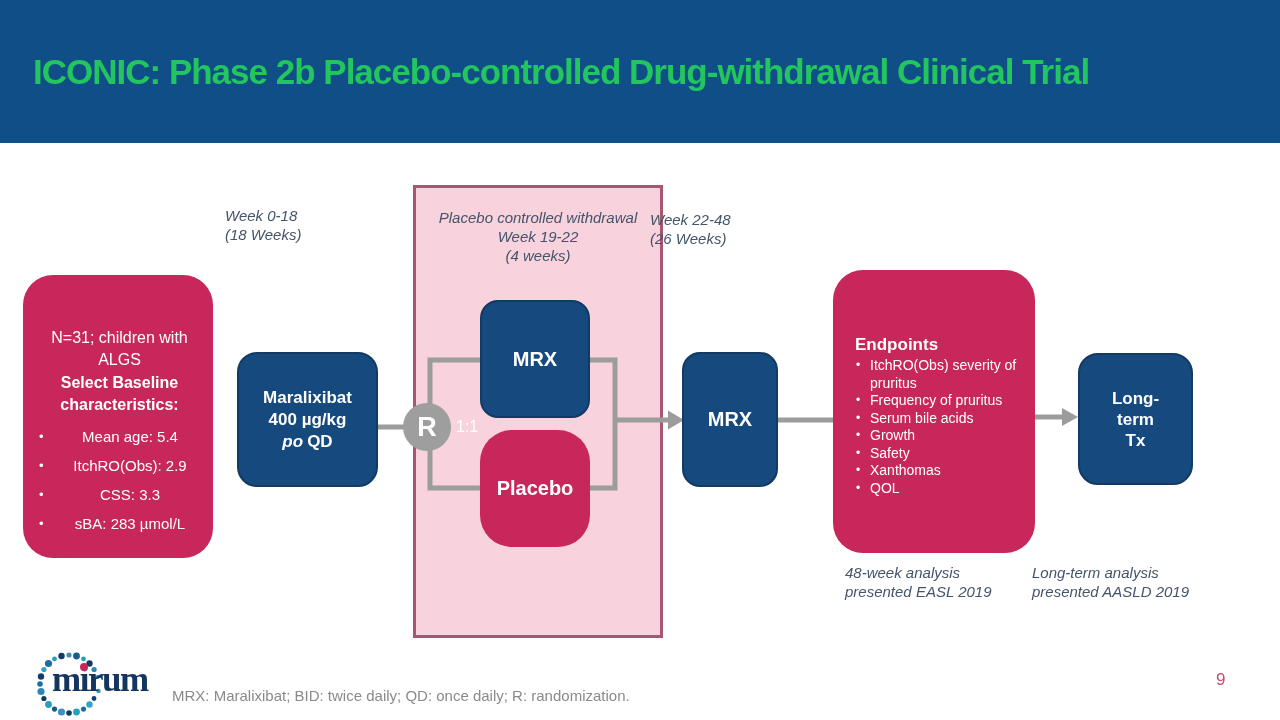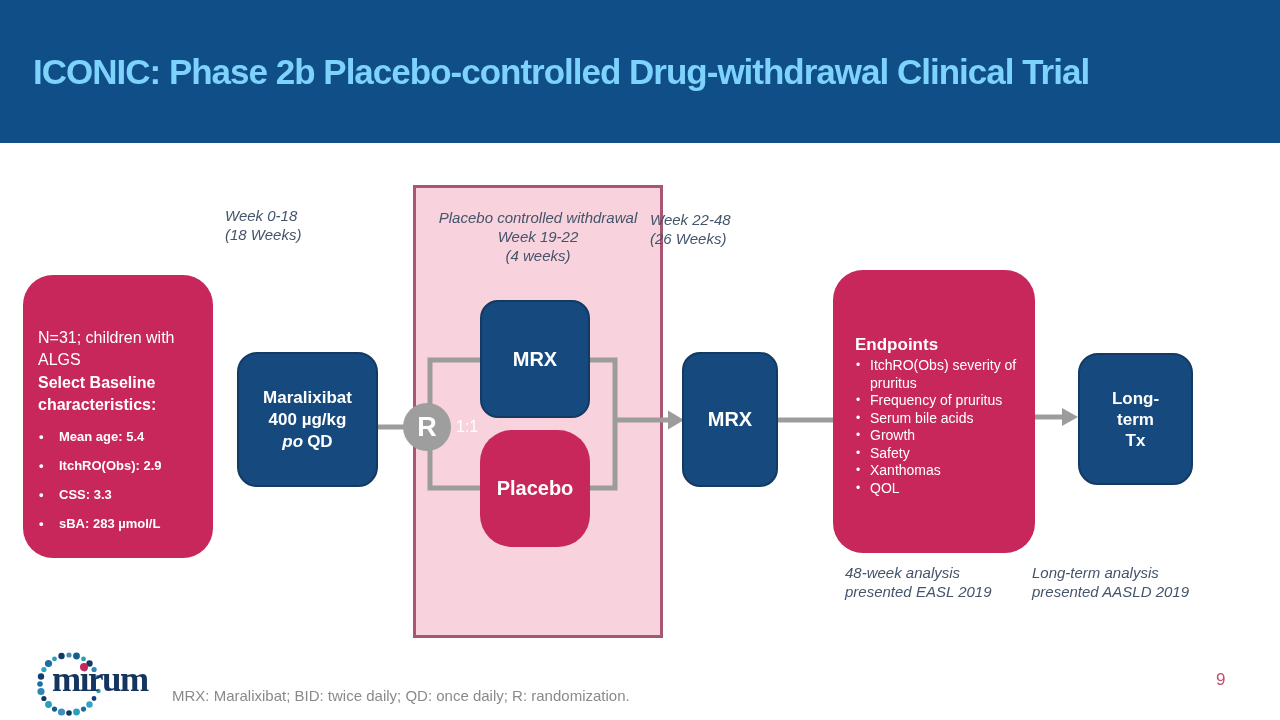--- a/index.html
+++ b/index.html
@@ -8,21 +8,21 @@
     position:relative; width:1280px; height:720px; overflow:hidden;
     background:#ffffff; font-family:"Liberation Sans", sans-serif;
   }
 
   
   .title-bar {
     position:absolute; left:0; top:0; width:1280px; height:143px;
     background:#104E88; display:flex; align-items:center; z-index:5;
   }
   .title-bar h1 {
-    margin-left:33px; color:#7dd3fc; font-size:35px; font-weight:bold;
+    margin-left:33px; color:#22c55e; font-size:35px; font-weight:bold;
     letter-spacing:-1px; white-space:nowrap;
   }
 
   
   .tlabel {
     position:absolute; font-style:italic; color:#44546A; font-size:15px;
     line-height:19px; z-index:2;
   }
   .lbl-week018   { left:225px; top:206px; width:160px; }
   .lbl-week2248  { left:650px; top:210px; width:160px; }
@@ -52,25 +52,25 @@
 
   .box-maralixibat { left:237px; top:352px; width:141px; height:135px; border-radius:20px; flex-direction:column; font-size:17px; line-height:22px; }
   .box-maralixibat .ital { font-style:italic; margin-right:4px; }
   .box-mrx1     { left:480px;  top:300px; width:110px; height:118px; border-radius:18px; font-size:20px; }
   .box-placebo  { left:480px;  top:430px; width:110px; height:117px; border-radius:32px; font-size:20px; }
   .box-mrx2     { left:682px;  top:352px; width:96px;  height:135px; border-radius:18px; font-size:20px; }
   .box-longterm { left:1078px; top:353px; width:115px; height:132px; border-radius:20px; flex-direction:column; font-size:17px; line-height:21px; }
 
   .box-population {
     left:23px; top:275px; width:190px; height:283px; border-radius:30px;
-    display:block; text-align:left; font-weight:normal;
+    display:block; text-align:center; font-weight:normal;
     padding:52px 12px 0 15px; font-size:16px; line-height:22px;
   }
   .pop-heading { font-weight:bold; margin-top:1px; }
-  .pop-bullets { list-style:none; margin-top:11px; font-size:13px; line-height:20px;font-weight:bold; }
+  .pop-bullets { list-style:none; margin-top:11px; font-size:15px; line-height:20px; }
   .pop-bullets li { position:relative; padding-left:21px; margin-bottom:9px; }
   .pop-bullets li::before { content:"\2022"; position:absolute; left:1px; font-size:13px; }
 
   .box-endpoints {
     left:833px; top:270px; width:202px; height:283px; border-radius:30px;
     display:block; text-align:left; font-weight:normal;
     padding:65px 8px 0 22px;
   }
   .ep-heading { font-weight:bold; font-size:17px; line-height:19px; }
   .ep-bullets { list-style:none; margin-top:3px; font-size:14px; line-height:17.5px; }

